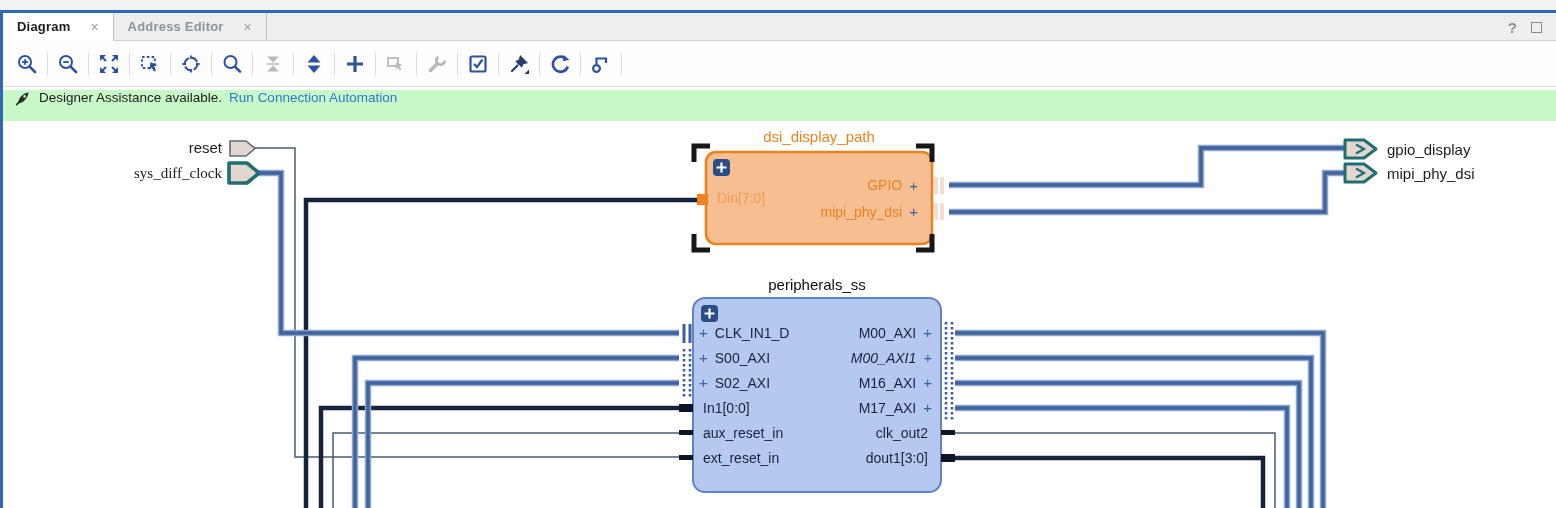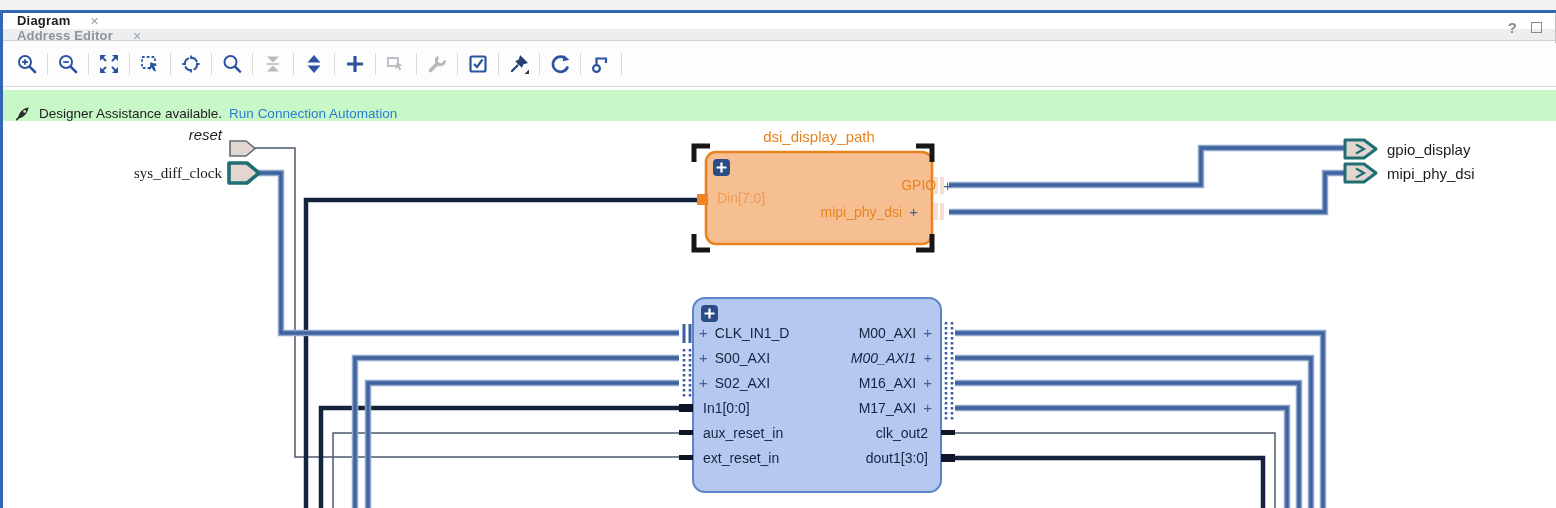--- a/index.html
+++ b/index.html
@@ -2,21 +2,21 @@
 <html><head>
 <meta charset="utf-8">
 <style>
   * { margin:0; padding:0; box-sizing:border-box; }
   html,body { width:1556px; height:508px; background:#fff; font-family:"Liberation Sans",sans-serif; overflow:hidden; }
   .page { position:relative; width:1556px; height:508px; background:#fff; }
   .top-strip { height:10px; background:#f2f2f2; }
   .frame { position:relative; height:498px; border-top:3px solid #3467b2; border-left:3px solid #3467b2; }
 
   
-  .tabbar { position:relative; height:28px; background:#eceeef; border-bottom:1px solid #cdd2d6; display:flex; align-items:stretch;flex-direction:column; }
+  .tabbar { position:relative; height:28px; background:#eceeef; border-bottom:1px solid #cdd2d6; display:flex; align-items:stretch; }
   .tab { display:flex; align-items:center; padding:0 14px; border-right:1px solid #c2c2c2; cursor:default; }
   .tab .lbl { font-size:13px; font-weight:bold; letter-spacing:.2px; }
   .tab.active { background:#fff; margin-bottom:-1px; border-bottom:1px solid #fff; }
   .tab.active .lbl { color:#1d1d1d; }
   .tab.inactive .lbl { color:#8e949c; }
   .tab .close { margin-left:20px; color:#9aa1a8; font-size:14px; line-height:1; }
   .tabbar-right { position:absolute; right:14px; top:0; height:28px; display:flex; align-items:center; gap:14px; }
   .help-q { color:#8b8b8b; font-size:15px; font-weight:bold; }
   .float-sq { width:11px; height:11px; border:1.6px solid #8b8b8b; }
 
@@ -24,21 +24,21 @@
   .toolbar { height:46px; background:#fdfdfd; border-bottom:1px solid #dcdcdc; display:flex; align-items:center; padding-left:10px; }
   .tbtn { width:28px; height:30px; display:flex; align-items:center; justify-content:center; border-radius:3px; }
   .tsep { width:1px; height:22px; background:#d9d9d9; margin:0 6px; }
   .viewbox { margin-left:8px; width:246px; height:28px; border:1px solid #949494; border-radius:2px; background:#fff; display:flex; align-items:center; padding:0 8px; }
   .viewbox .burger { width:15px; display:flex; flex-direction:column; gap:3px; margin-right:9px; }
   .viewbox .burger i { display:block; height:3px; background:#9a9a9a; }
   .viewbox .vlabel { font-size:13px; color:#222; flex:1; }
   .gapline { height:3px; background:#fff; }
 
   
-  .banner { height:31px; background:#c8f7c8; display:flex; align-items:flex-end; padding-left:12px; font-size:13.5px; }
+  .banner { height:31px; background:#c8f7c8; display:flex; align-items:flex-start; padding-left:12px; font-size:13.5px; }
   .banner .msg { color:#222; margin-left:8px; }
   .banner .link { color:#2a7bd1; margin-left:7px; cursor:pointer; }
 
   
   .canvas { position:relative; height:387px; background:#fff; overflow:hidden; }
   .canvas svg.wiring { position:absolute; left:0; top:0; }
   .t { position:absolute; white-space:nowrap; line-height:18px; }
   .extlbl { font-size:15px; color:#1c1c1c; }
   .btitle { font-size:15px; text-align:center; }
   .pin { font-size:14px; color:#16233f; display:flex; gap:7px; }
@@ -279,38 +279,39 @@
           </g>
 
           <rect x="676" y="404" width="14" height="8" fill="#0f1526"></rect>
           <rect x="676" y="430" width="14" height="5" fill="#0f1526"></rect>
           <rect x="676" y="455" width="14" height="5" fill="#0f1526"></rect>
           <rect x="938" y="430" width="14" height="5" fill="#0f1526"></rect>
           <rect x="938" y="454" width="14" height="8" fill="#0f1526"></rect>
         </g>
       </svg>
 
-      <div class="t extlbl" style="right:1334px; top:5px;font-style:italic;">reset</div>
+      <div class="t extlbl" style="right:1334px; top:18px;">reset</div>
       <div class="t extlbl" style="right:1334px; top:43px;font-family:Liberation Serif, serif;">sys_diff_clock</div>
       <div class="t extlbl" style="left:1384px; top:20px;">gpio_display</div>
       <div class="t extlbl" style="left:1384px; top:44px;">mipi_phy_dsi</div>
 
       <div class="t btitle orange-pin" style="left:716px; width:200px; top:7px;">dsi_display_path</div>
       <div class="t pin orange-pin-dim" style="left:714px; top:68px;">
           <span>Din[7:0]</span>
         </div>
-      <div class="t pin pin-r" style="right:604px; top:55px;align-items:flex-end;">
+      <div class="t pin pin-r" style="right:638px; top:55px;align-items:flex-end;">
           <span class="orange-pin">GPIO</span>
           <span class="plus">+</span>
         </div>
       <div class="t pin pin-r" style="right:638px; top:82px;">
           <span class="orange-pin">mipi_phy_dsi</span>
           <span class="plus">+</span>
         </div>
 
+      <div class="t btitle" style="left:714px; width:200px; top:155px; color:#0d0d0d;">peripherals_ss</div>
 
       <div class="t pin" style="left:696px; top:203px;">
           <span class="plus">+</span>
           <span>CLK_IN1_D</span>
         </div>
       <div class="t pin" style="left:696px; top:228px;">
           <span class="plus">+</span>
           <span>S00_AXI</span>
         </div>
       <div class="t pin" style="left:696px; top:253px;">

